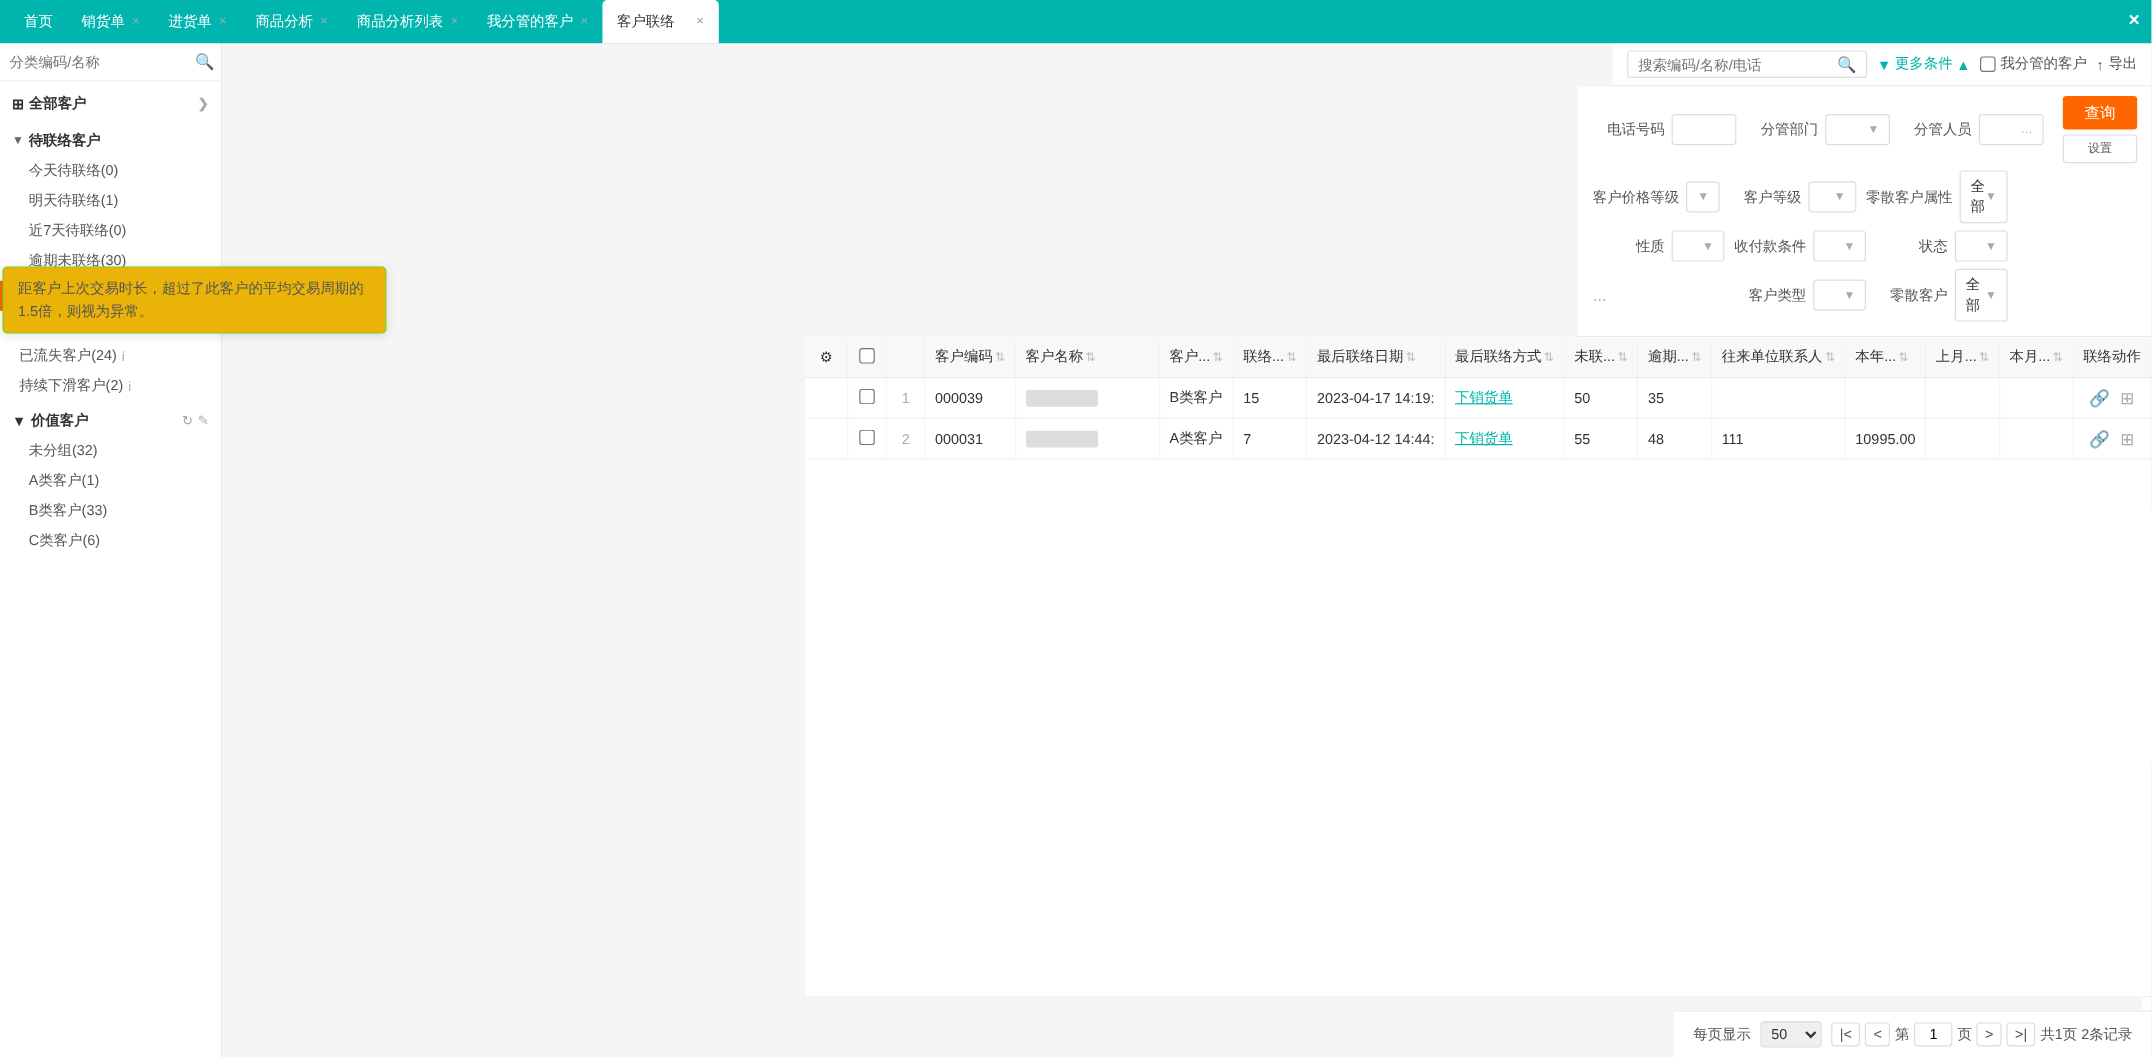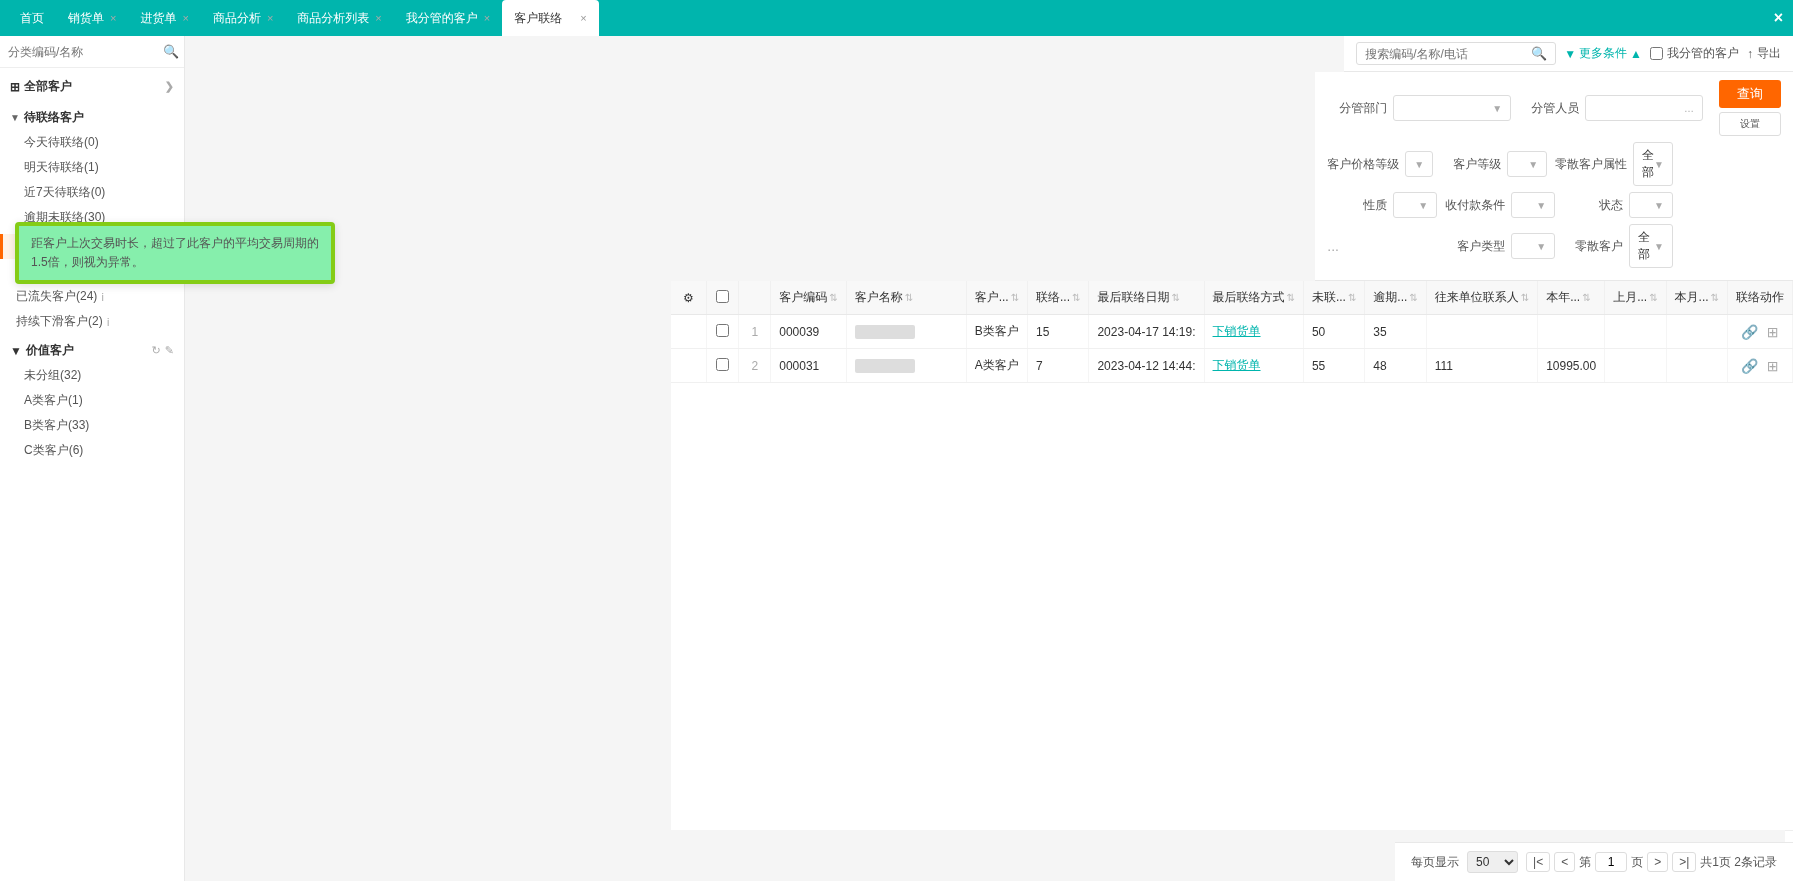--- a/index.html
+++ b/index.html
@@ -159,22 +159,22 @@
     }
     .page-nav-btn:disabled { color: #bbb; cursor: default; }
     .page-input {
       border: 1px solid #ddd; border-radius: 3px; width: 32px; text-align: center;
       padding: 2px 4px; font-size: 12px; outline: none;
     }
     .total-label { color: #555; font-size: 12px; }
 
     
     .tooltip-box {
-      position: absolute; top: 222px; left: 15px; background: #86efac;
-      border: 4px solid #84cc16; border-radius: 4px; padding: 8px 12px;
+      position: absolute; top: 222px; left: 2px; background: #eab308;
+      border: 1px solid #84cc16; border-radius: 4px; padding: 8px 12px;
       box-shadow: 0 2px 8px rgba(0,0,0,0.12); z-index: 100; max-width: 320px;
       font-size: 12px; color: #555; line-height: 1.6;
     }
 
     
     .bottom-scroll {
       background: white; height: 12px; border-top: 1px solid #eee;
       display: flex; align-items: center; padding: 0 4px;
     }
     .bottom-scroll-track {
@@ -306,20 +306,26 @@
         <button class="export-btn">
           <span>↑</span>
           <span>导出</span>
         </button>
       </div>
     </div>
 
     <div class="advanced-filter">
 
       <div class="filter-row">
+        <div class="filter-cell">
+          <span class="filter-label">电话号码</span>
+          <div class="filter-input">
+            <span></span>
+          </div>
+        </div>
         <div class="filter-cell">
           <span class="filter-label">分管部门</span>
           <div class="filter-input">
             <span></span>
             <span class="arrow-down">▼</span>
           </div>
         </div>
         <div class="filter-cell">
           <span class="filter-label">分管人员</span>
           <div class="filter-input">

